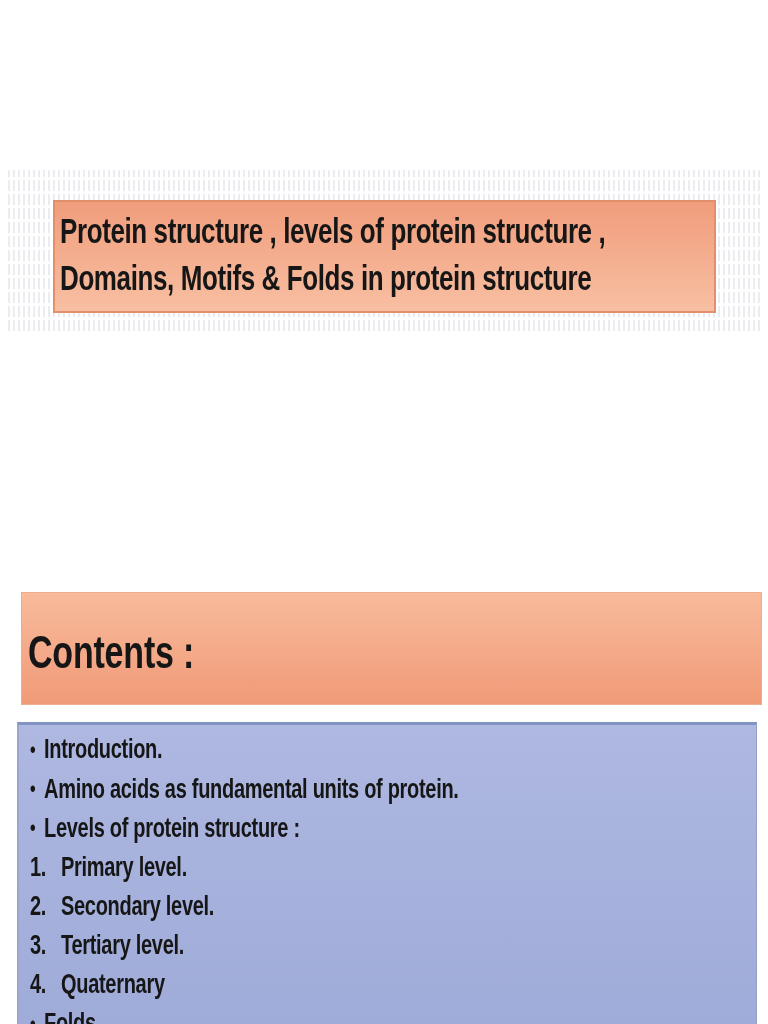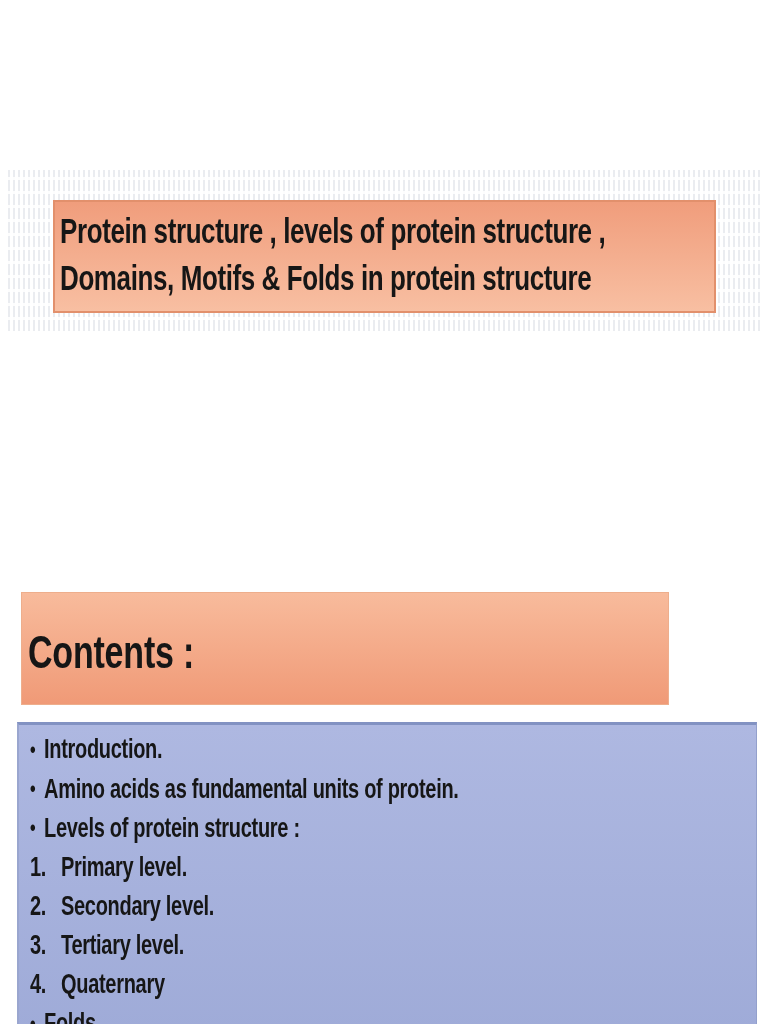--- a/index.html
+++ b/index.html
@@ -27,21 +27,21 @@
   }
   .title-text{
     margin:6px 0 0 5px;
     font-size:26px;font-weight:bold;letter-spacing:-0.4px;line-height:35px;
     color:var(--text);white-space:nowrap;
     transform:scaleY(1.35);transform-origin:0 0;
   }
 
   
   .contents-box{
-    left:21px;top:592px;width:648px;height:113px;
+    left:21px;top:592px;width:741px;height:113px;
     background:linear-gradient(to bottom, var(--contents_box_top), var(--contents_box_bottom));
     border:1px solid var(--contents_box_border);
     overflow:hidden;
   }
   .contents-text{
     display:block;margin:33px 0 0 6px;
     font-size:34px;font-weight:bold;letter-spacing:-0.2px;line-height:39px;
     color:var(--text);white-space:nowrap;
     transform:scaleY(1.35);transform-origin:0 0;
   }

